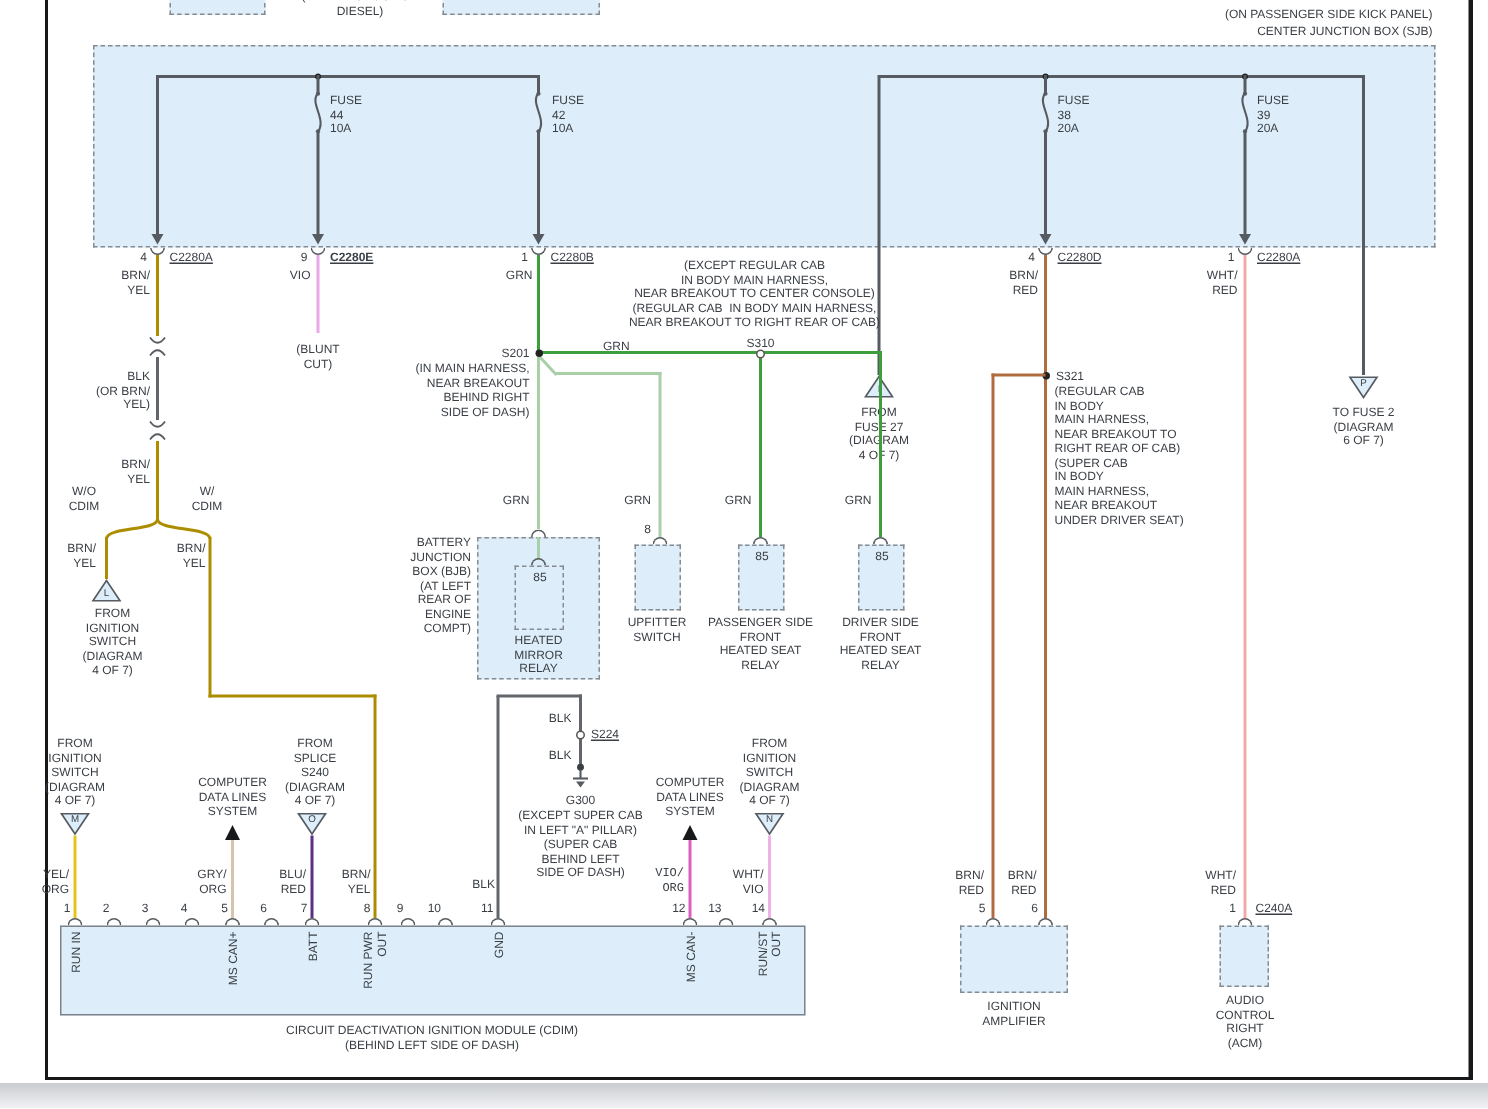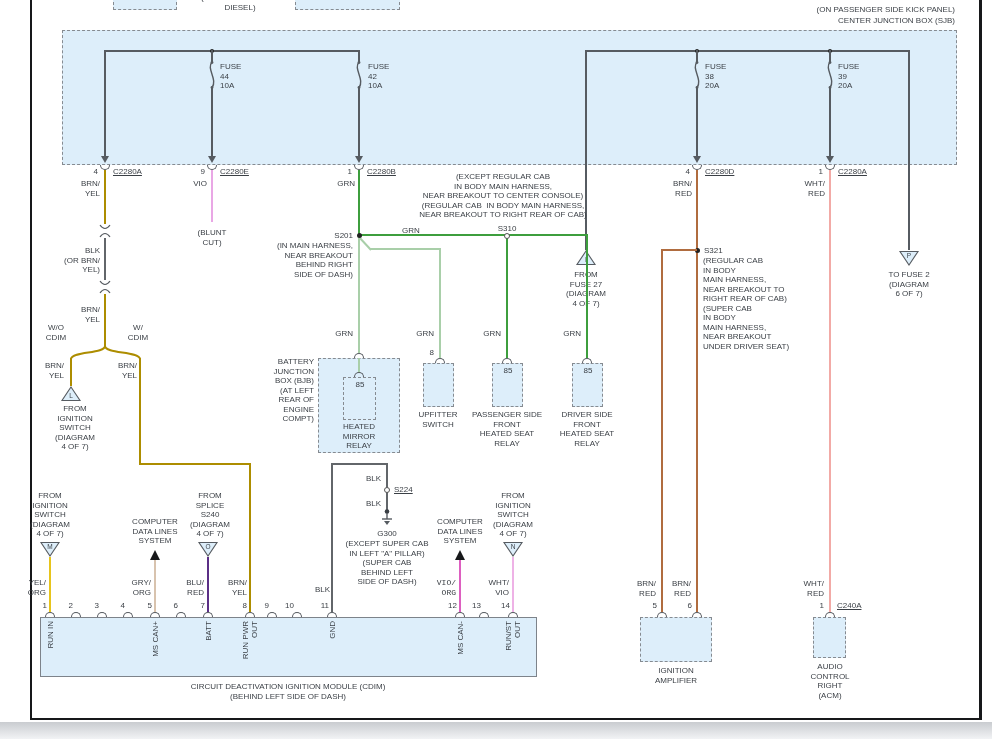--- a/index.html
+++ b/index.html
@@ -130,21 +130,21 @@
   <div class="arr-dn" style="left:826px;top:156px;"></div>
   <div class="arc-dn" style="left:100px;top:165px;"></div>
   <div class="arc-dn" style="left:207px;top:165px;"></div>
   <div class="arc-dn" style="left:354px;top:165px;"></div>
   <div class="arc-dn" style="left:692px;top:165px;"></div>
   <div class="arc-dn" style="left:825px;top:165px;"></div>
 
   <div class="pin" style="left:98px;top:167px;">4</div>
   <div class="lbl u" style="left:113px;top:167px;">C2280A</div>
   <div class="pin" style="left:205px;top:167px;">9</div>
-  <div class="lbl u" style="left:220px;top:167px;">C2280E</div>
+  <div class="lbl u" style="left:220px;top:167px;font-weight:bold;">C2280E</div>
   <div class="pin" style="left:352px;top:167px;">1</div>
   <div class="lbl u" style="left:367px;top:167px;">C2280B</div>
   <div class="pin" style="left:690px;top:167px;">4</div>
   <div class="lbl u" style="left:705px;top:167px;">C2280D</div>
   <div class="pin" style="left:823px;top:167px;">1</div>
   <div class="lbl u" style="left:838px;top:167px;">C2280A</div>
 
   <div class="lbl r" style="left:100px;top:179px;">BRN/
 YEL</div>
   <div class="lbl r" style="left:207px;top:179px;">VIO</div>

